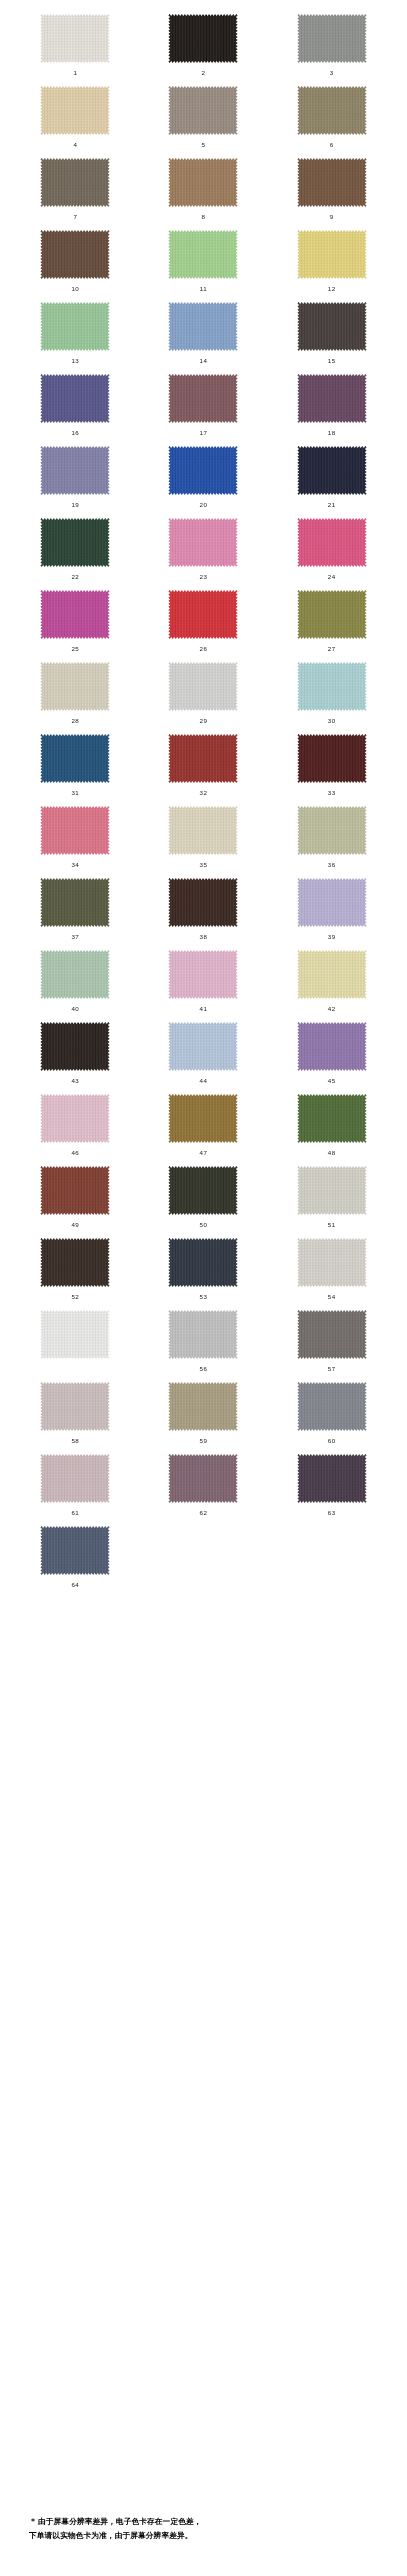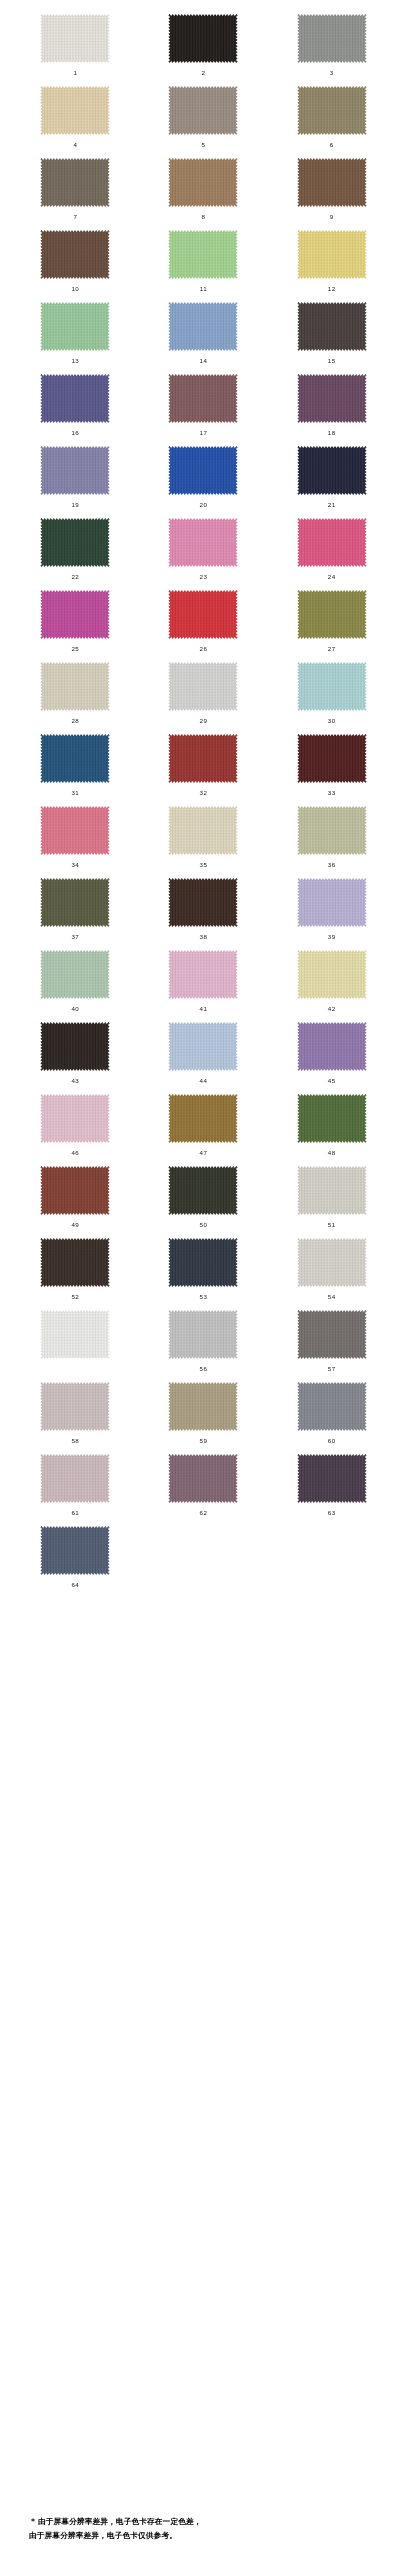--- a/index.html
+++ b/index.html
@@ -1488,17 +1488,17 @@
               <rect width="135" height="95" fill="#000000" opacity="0.05"></rect>
             </g>
           </svg>
         </div>
         <div class="chip-num">64</div>
       </div>
     </div>
 
   <div class="footer-note">
     <span class="line line1">* 由于屏幕分辨率差异，电子色卡存在一定色差，</span>
-    <span class="line line2">由于屏幕分辨率差异，电子色卡仅供参考。</span>
+    <span class="line line2">下单请以实物色卡为准，由于屏幕分辨率差异。</span>
   </div>
 
 </div>
 
 
 </body></html>

